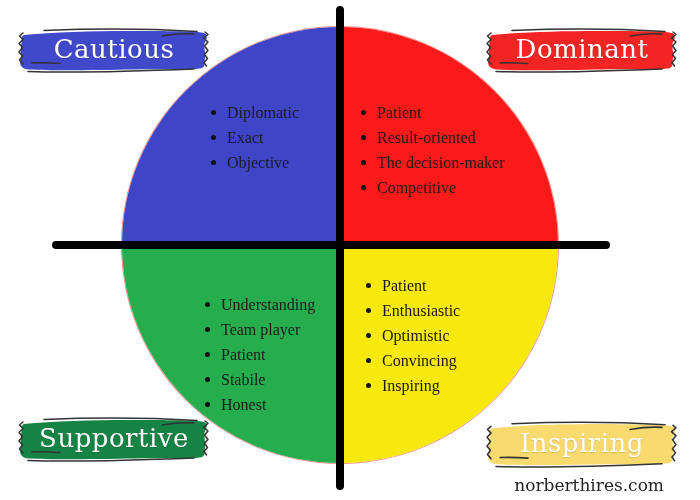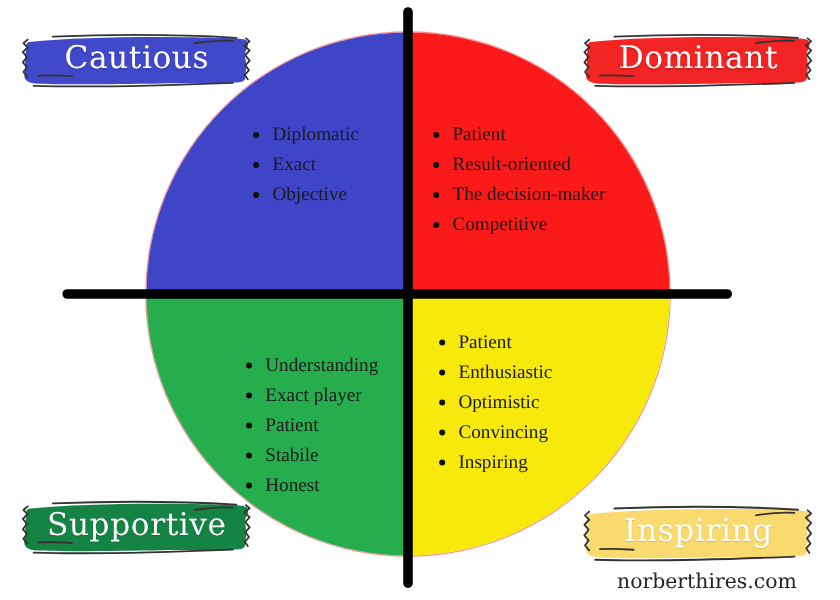--- a/index.html
+++ b/index.html
@@ -143,21 +143,21 @@
 
   <ul class="trait-list list-dominant">
     <li>Patient</li>
     <li>Result-oriented</li>
     <li>The decision-maker</li>
     <li>Competitive</li>
   </ul>
 
   <ul class="trait-list list-supportive">
     <li>Understanding</li>
-    <li>Exact player</li>
+    <li>Team player</li>
     <li>Patient</li>
     <li>Stabile</li>
     <li>Honest</li>
   </ul>
 
   <ul class="trait-list list-inspiring">
     <li>Patient</li>
     <li>Enthusiastic</li>
     <li>Optimistic</li>
     <li>Convincing</li>

